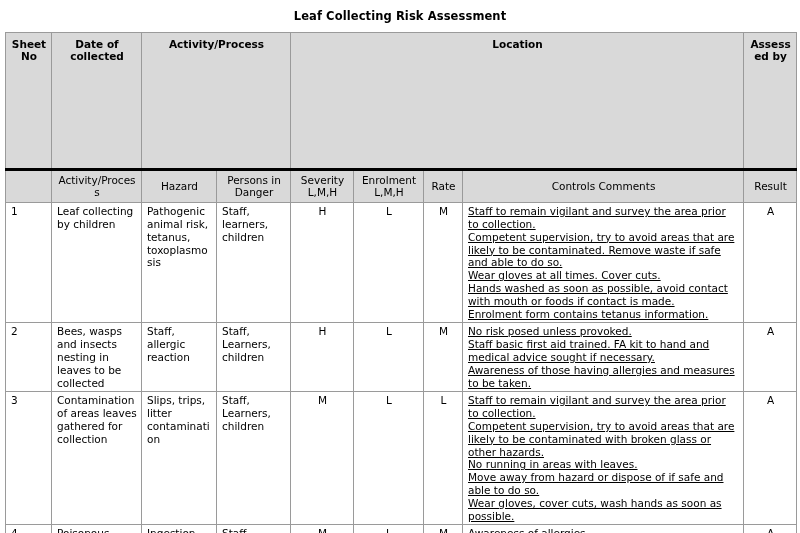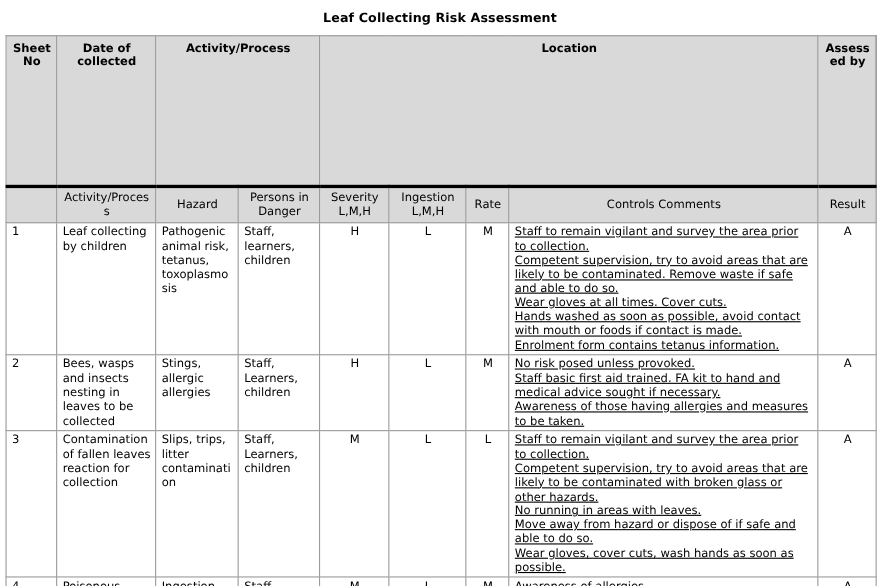--- a/index.html
+++ b/index.html
@@ -123,21 +123,21 @@
         <td class="thickbottom">Assessed by</td>
       <td class="thickbottom">Review Date</td>
         </tr>
 
       <tr class="head-sub">
         <td></td>
         <td>Activity/Process</td>
         <td>Hazard</td>
         <td>Persons in Danger</td>
         <td>Severity L,M,H</td>
-        <td>Ingestion L,M,H</td>
+        <td>Enrolment L,M,H</td>
         <td>Rate</td>
         <td>Controls Comments</td>
         <td>Result</td>
       </tr>
 
       <tr class="data-row" style="height:110px">
         <td class="c-left">1</td>
         <td class="c-left">Leaf collecting by children</td>
         <td class="c-left">Pathogenic animal risk, tetanus, toxoplasmosis</td>
         <td class="c-left">Staff, learners, children</td>
@@ -148,34 +148,34 @@
 Competent supervision, try to avoid areas that are likely to be contaminated.  Remove waste if safe and able to do so.
 Wear gloves at all times.  Cover cuts.
 Hands washed as soon as possible, avoid contact with mouth or foods if contact is made.
 Enrolment form contains tetanus information.</td>
         <td class="c-center">A</td>
       </tr>
 
       <tr class="data-row" style="height:62px">
         <td class="c-left">2</td>
         <td class="c-left">Bees, wasps and insects nesting in leaves to be collected</td>
-        <td class="c-left">Stings, allergic allergies</td>
+        <td class="c-left">Staff, allergic reaction</td>
         <td class="c-left">Staff, Learners, children</td>
         <td class="c-center">H</td>
         <td class="c-center">L</td>
         <td class="c-center">M</td>
         <td class="c-left multiline">No risk posed unless provoked.
 Staff basic first aid trained.  FA kit to hand and medical advice sought if necessary.
 Awareness of those having allergies and measures to be taken.</td>
         <td class="c-center">A</td>
       </tr>
 
       <tr class="data-row" style="height:130px">
         <td class="c-left">3</td>
-        <td class="c-left">Contamination of fallen leaves reaction for collection</td>
+        <td class="c-left">Contamination of areas leaves gathered for collection</td>
         <td class="c-left">Slips, trips, litter contamination</td>
         <td class="c-left">Staff, Learners, children</td>
         <td class="c-center">M</td>
         <td class="c-center">L</td>
         <td class="c-center">L</td>
         <td class="c-left multiline">Staff to remain vigilant and survey the area prior to collection.
 Competent supervision, try to avoid areas that are likely to be contaminated with broken glass or other hazards.
 No running in areas with leaves.
 Move away from hazard or dispose of if safe and able to do so.
 Wear gloves, cover cuts, wash hands as soon as possible.</td>

